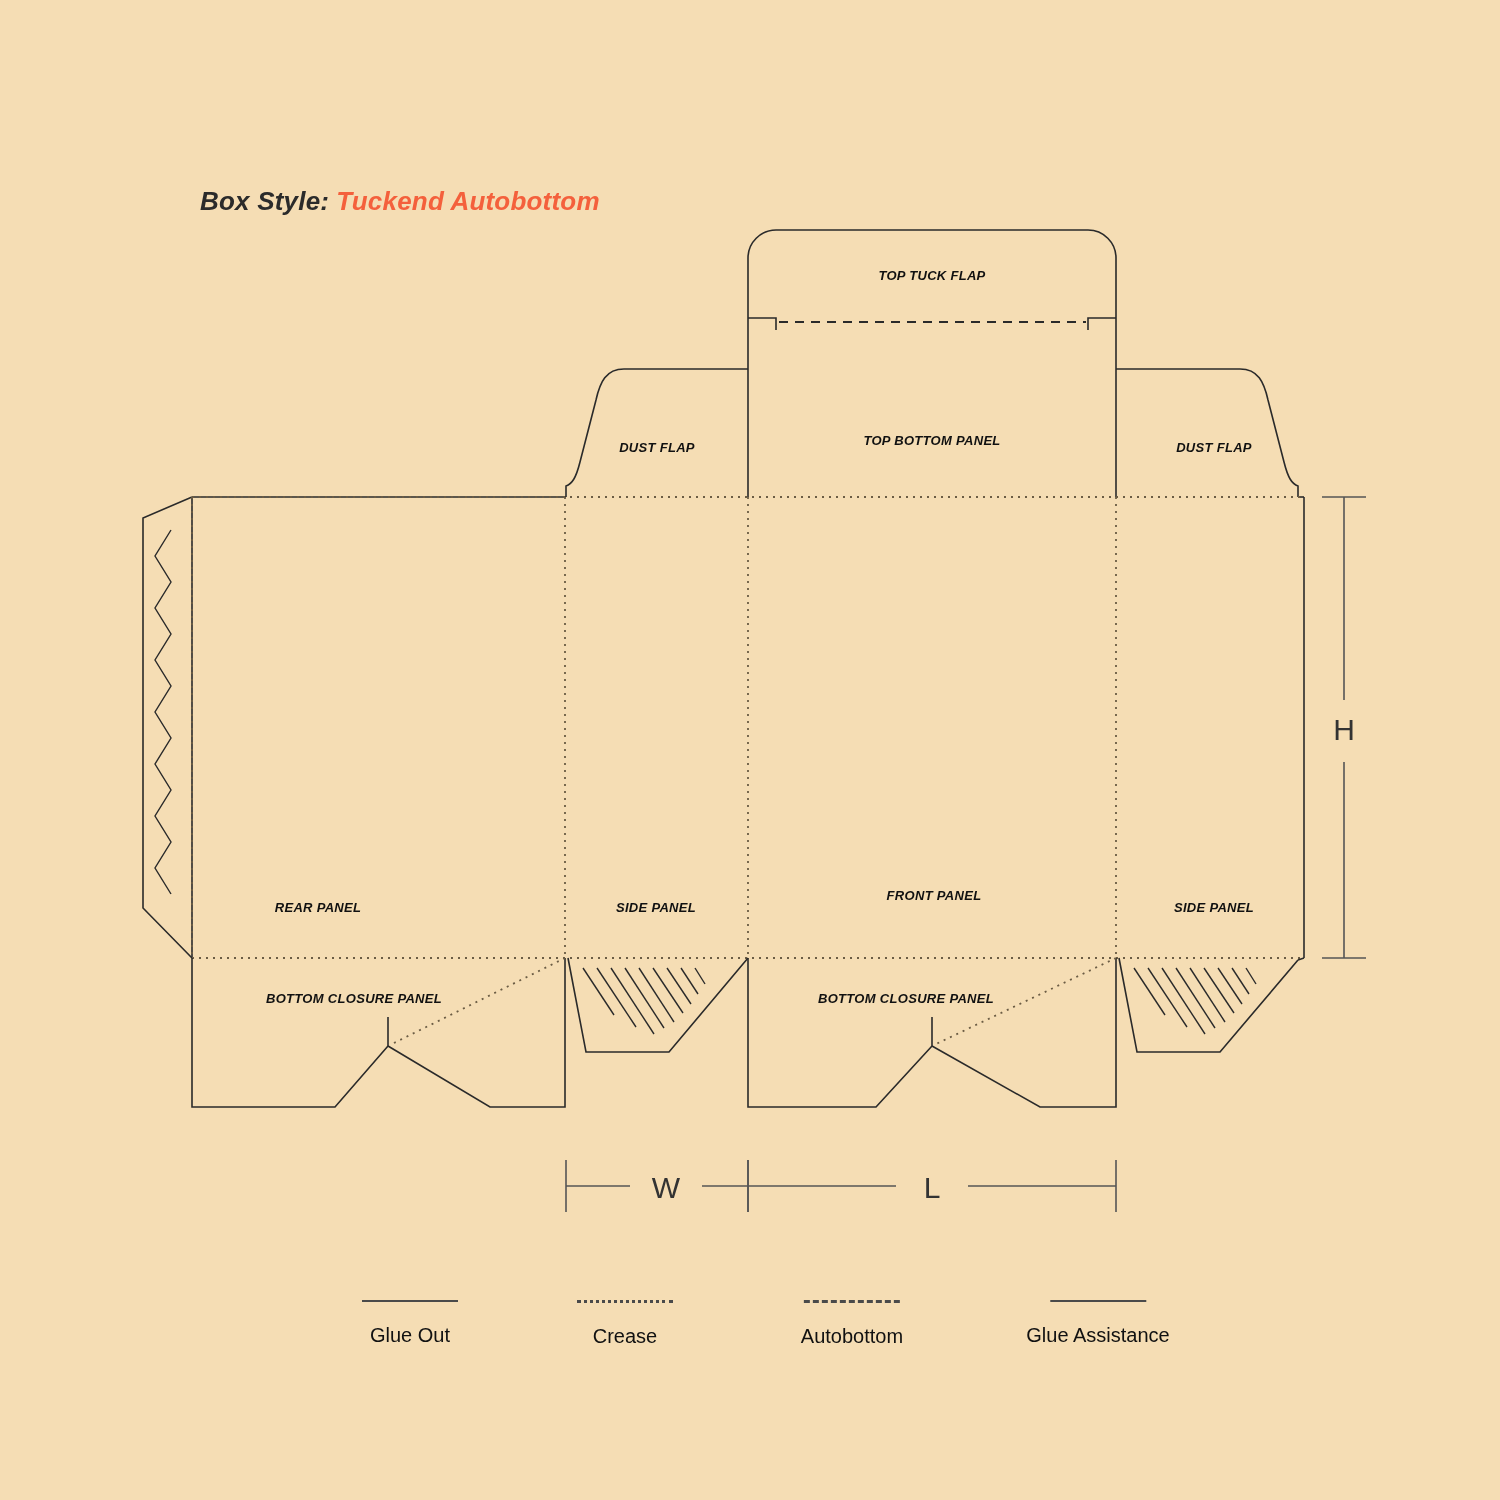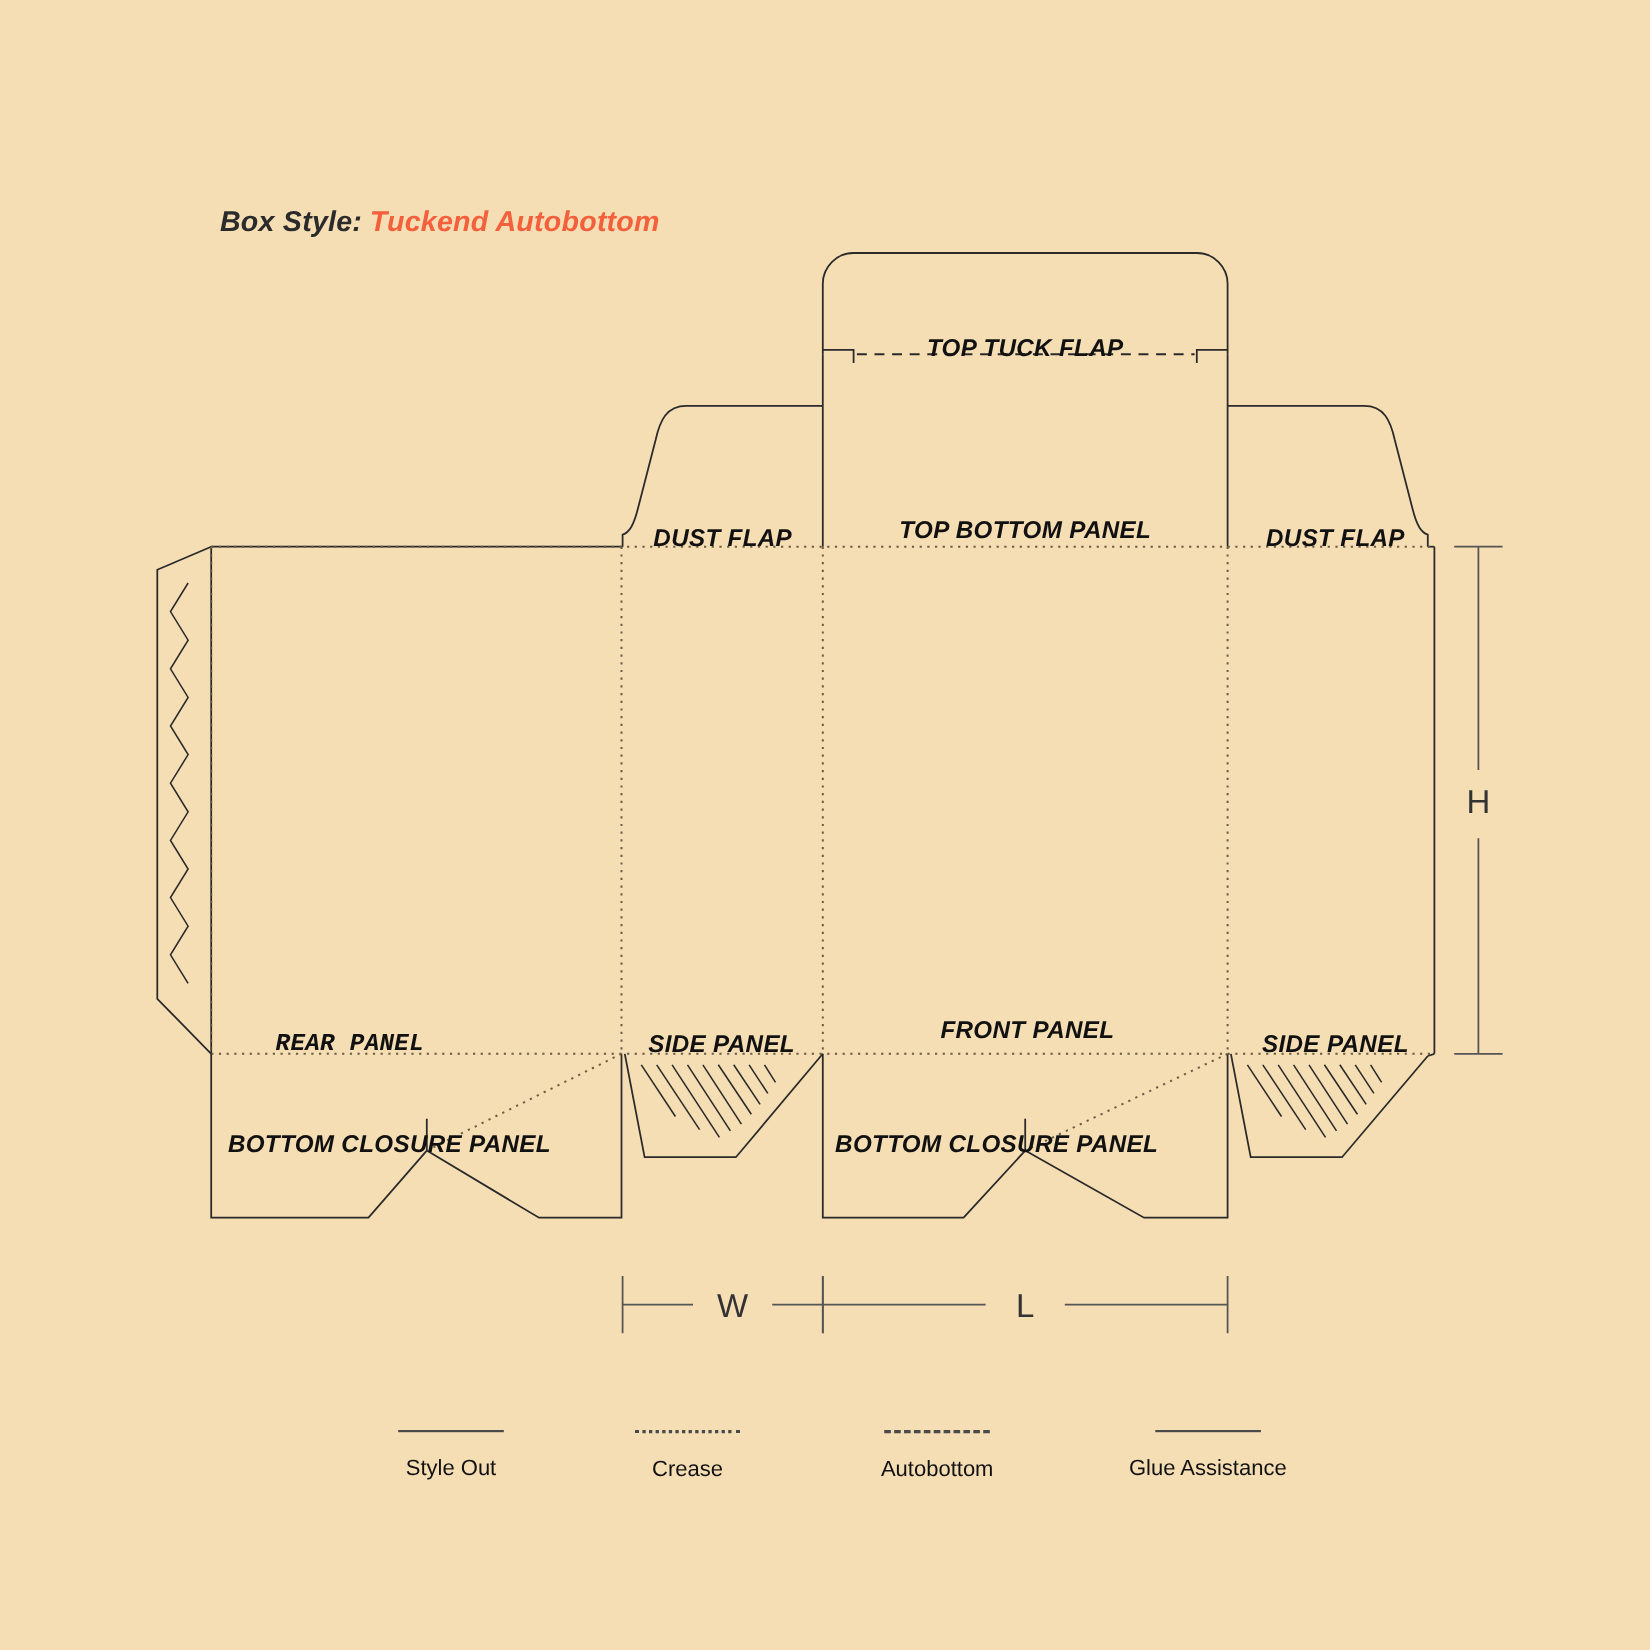--- a/index.html
+++ b/index.html
@@ -34,28 +34,27 @@
     font-style: italic;
     font-weight: bold;
     letter-spacing: 0.2px;
     white-space: nowrap;
   }
   .title-label { color: #2b2b2b; }
   .title-value { color: #f4603c; margin-left: 7px; }
 
   .plabel {
     position: absolute;
-    font-size: 22px;
+    font-size: 13px;
     font-style: italic;
     font-weight: bold;
     color: #111;
     white-space: nowrap;
     transform: translate(-50%, -50%);
     letter-spacing: 0.3px;
-    margin-top: 42px;
   }
   .dimlabel {
     position: absolute;
     font-size: 30px;
     color: #333;
     white-space: nowrap;
     transform: translate(-50%, -50%);
   }
   .legend-item {
     position: absolute;
@@ -230,34 +229,34 @@
   </svg>
 
   <div class="title-wrap">
     <span class="title-label">Box Style:</span><span class="title-value">Tuckend Autobottom</span>
   </div>
 
   <div class="plabel" style="left:932px; top:275px;">TOP TUCK FLAP</div>
   <div class="plabel" style="left:932px; top:440px;">TOP BOTTOM PANEL</div>
   <div class="plabel" style="left:657px; top:447px;">DUST FLAP</div>
   <div class="plabel" style="left:1214px; top:447px;">DUST FLAP</div>
-  <div class="plabel" style="left:318px; top:907px;font-family:Liberation Mono, monospace;">REAR PANEL</div>
+  <div class="plabel" style="left:318px; top:907px;">REAR PANEL</div>
   <div class="plabel" style="left:656px; top:907px;">SIDE PANEL</div>
   <div class="plabel" style="left:934px; top:895px;font-style:italic;">FRONT PANEL</div>
   <div class="plabel" style="left:1214px; top:907px;">SIDE PANEL</div>
   <div class="plabel" style="left:354px; top:998px;">BOTTOM CLOSURE PANEL</div>
   <div class="plabel" style="left:906px; top:998px;">BOTTOM CLOSURE PANEL</div>
 
   <div class="dimlabel" style="left:666px; top:1188px;">W</div>
   <div class="dimlabel" style="left:932px; top:1188px;">L</div>
   <div class="dimlabel" style="left:1344px; top:730px;">H</div>
 
   <div class="legend-item" style="left:410px; top:1300px;">
     <div class="legend-swatch sw-solid"></div>
-    <span class="legend-text">Style Out</span>
+    <span class="legend-text">Glue Out</span>
   </div>
   <div class="legend-item" style="left:625px; top:1300px;">
     <div class="legend-swatch sw-dotted"></div>
     <span class="legend-text">Crease</span>
   </div>
   <div class="legend-item" style="left:852px; top:1300px;">
     <div class="legend-swatch sw-dashed"></div>
     <span class="legend-text">Autobottom</span>
   </div>
   <div class="legend-item" style="left:1069px; top:1300px;margin-left:29px;">

